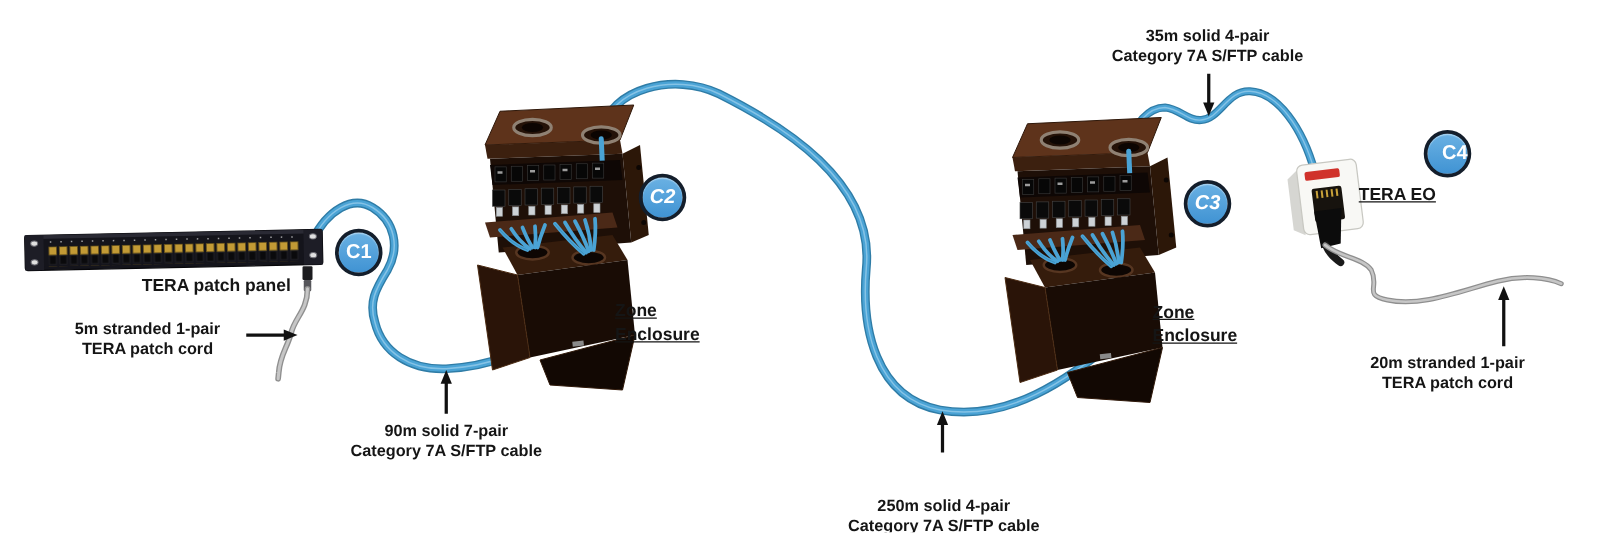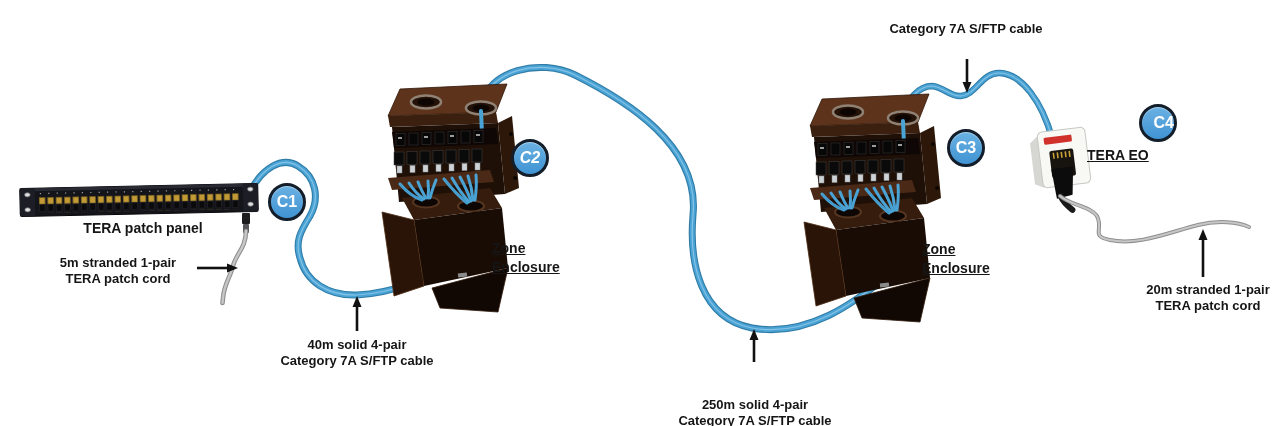--- a/index.html
+++ b/index.html
@@ -19,21 +19,21 @@
   .lbl{
     position:absolute;font:700 13px/15.5px "Liberation Sans",sans-serif;
     color:var(--label-text);text-align:center;transform:translateX(-50%);white-space:nowrap;
   }
   .complbl{
     position:absolute;font:700 14px/19px "Liberation Sans",sans-serif;
     color:var(--label-text);text-align:left;white-space:nowrap;text-decoration:underline;
   }
   .panellbl{
     position:absolute;font:700 14px/16px "Liberation Sans",sans-serif;
-    color:var(--label-text);transform:translateX(-50%);white-space:nowrap;
+    color:var(--label-text);transform:translateX(-50%);white-space:nowrap;margin-left:30px;
   }
   .badge{
     position:absolute;width:32px;height:32px;border-radius:50%;
     border:3.5px solid var(--badge-border);
     background:linear-gradient(180deg,#6ab1e3 0%,#4093d3 100%);
     color:#ffffff;font:700 16px/32px "Liberation Sans",sans-serif;
     text-align:center;box-shadow:inset 0 1px 1px rgba(255,255,255,.45);
   }
 </style>
 </head>
@@ -214,21 +214,21 @@
       <line x1="967" y1="59" x2="967" y2="83" stroke-width="2.6"></line>
       <polygon points="967,93 962.5,82 971.5,82" stroke="none"></polygon>
 
       <line x1="1203" y1="277" x2="1203" y2="239" stroke-width="2.6"></line>
       <polygon points="1203,229 1198.5,240 1207.5,240" stroke="none"></polygon>
     </g>
   </svg>
 
   <div class="badge" style="left:268px;top:183px;">C1</div>
   <div class="badge" style="left:511px;top:139px;font-style:italic;">C2</div>
-  <div class="badge" style="left:947px;top:129px;">C3</div>
+  <div class="badge" style="left:947px;top:144px;font-style:italic;">C3</div>
   <div class="badge" style="left:1139px;top:104px;text-align:right;">C4</div>
 
   <div class="panellbl" style="left:143px;top:220px;">TERA patch panel</div>
 
   <div class="complbl" style="left:492px;top:239px;">
     <div>Zone</div>
     <div>Enclosure</div>
   </div>
 
   <div class="complbl" style="left:922px;top:240px;">
@@ -237,31 +237,32 @@
   </div>
 
   <div class="complbl" style="left:1087px;top:146px;">TERA EO</div>
 
   <div class="lbl" style="left:118px;top:255px;">
     <div>5m stranded 1-pair</div>
     <div>TERA patch cord</div>
   </div>
 
   <div class="lbl" style="left:357px;top:337px;">
-    <div>40m solid 4-pair</div>
+    <div>90m solid 7-pair</div>
     <div>Category 7A S/FTP cable</div>
   </div>
 
   <div class="lbl" style="left:755px;top:369px;margin-top:28px;">
     <div>250m solid 4-pair</div>
     <div>Category 7A S/FTP cable</div>
   </div>
 
   <div class="lbl" style="left:966px;top:21px;">
+    <div>35m solid 4-pair</div>
     <div>Category 7A S/FTP cable</div>
   </div>
 
-  <div class="lbl" style="left:1208px;top:282px;">
+  <div class="lbl" style="left:1158px;top:282px;">
     <div>20m stranded 1-pair</div>
     <div>TERA patch cord</div>
   </div>
 
 </div>
 
 </body></html>

